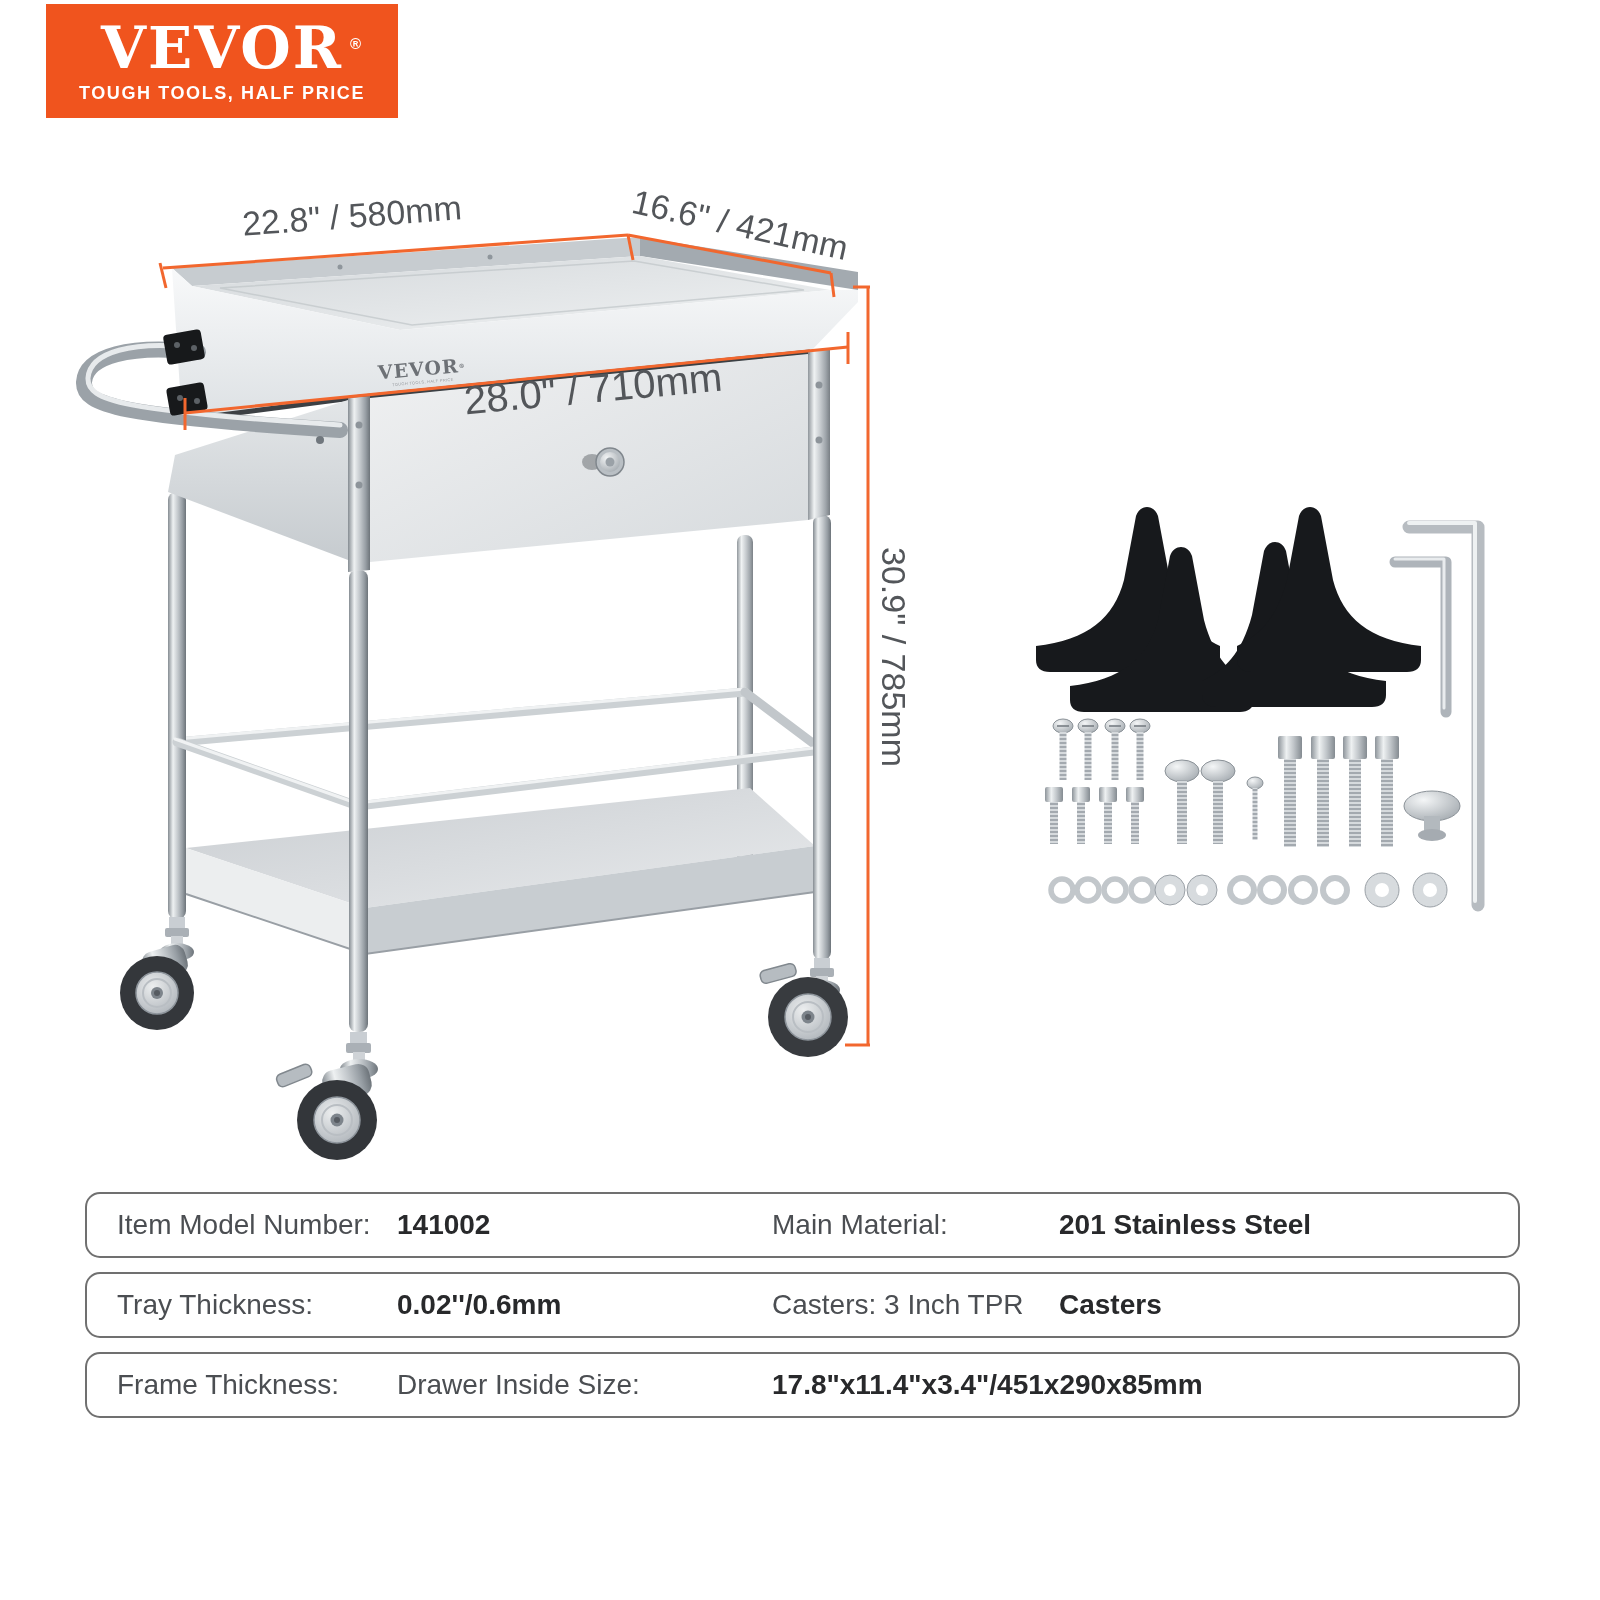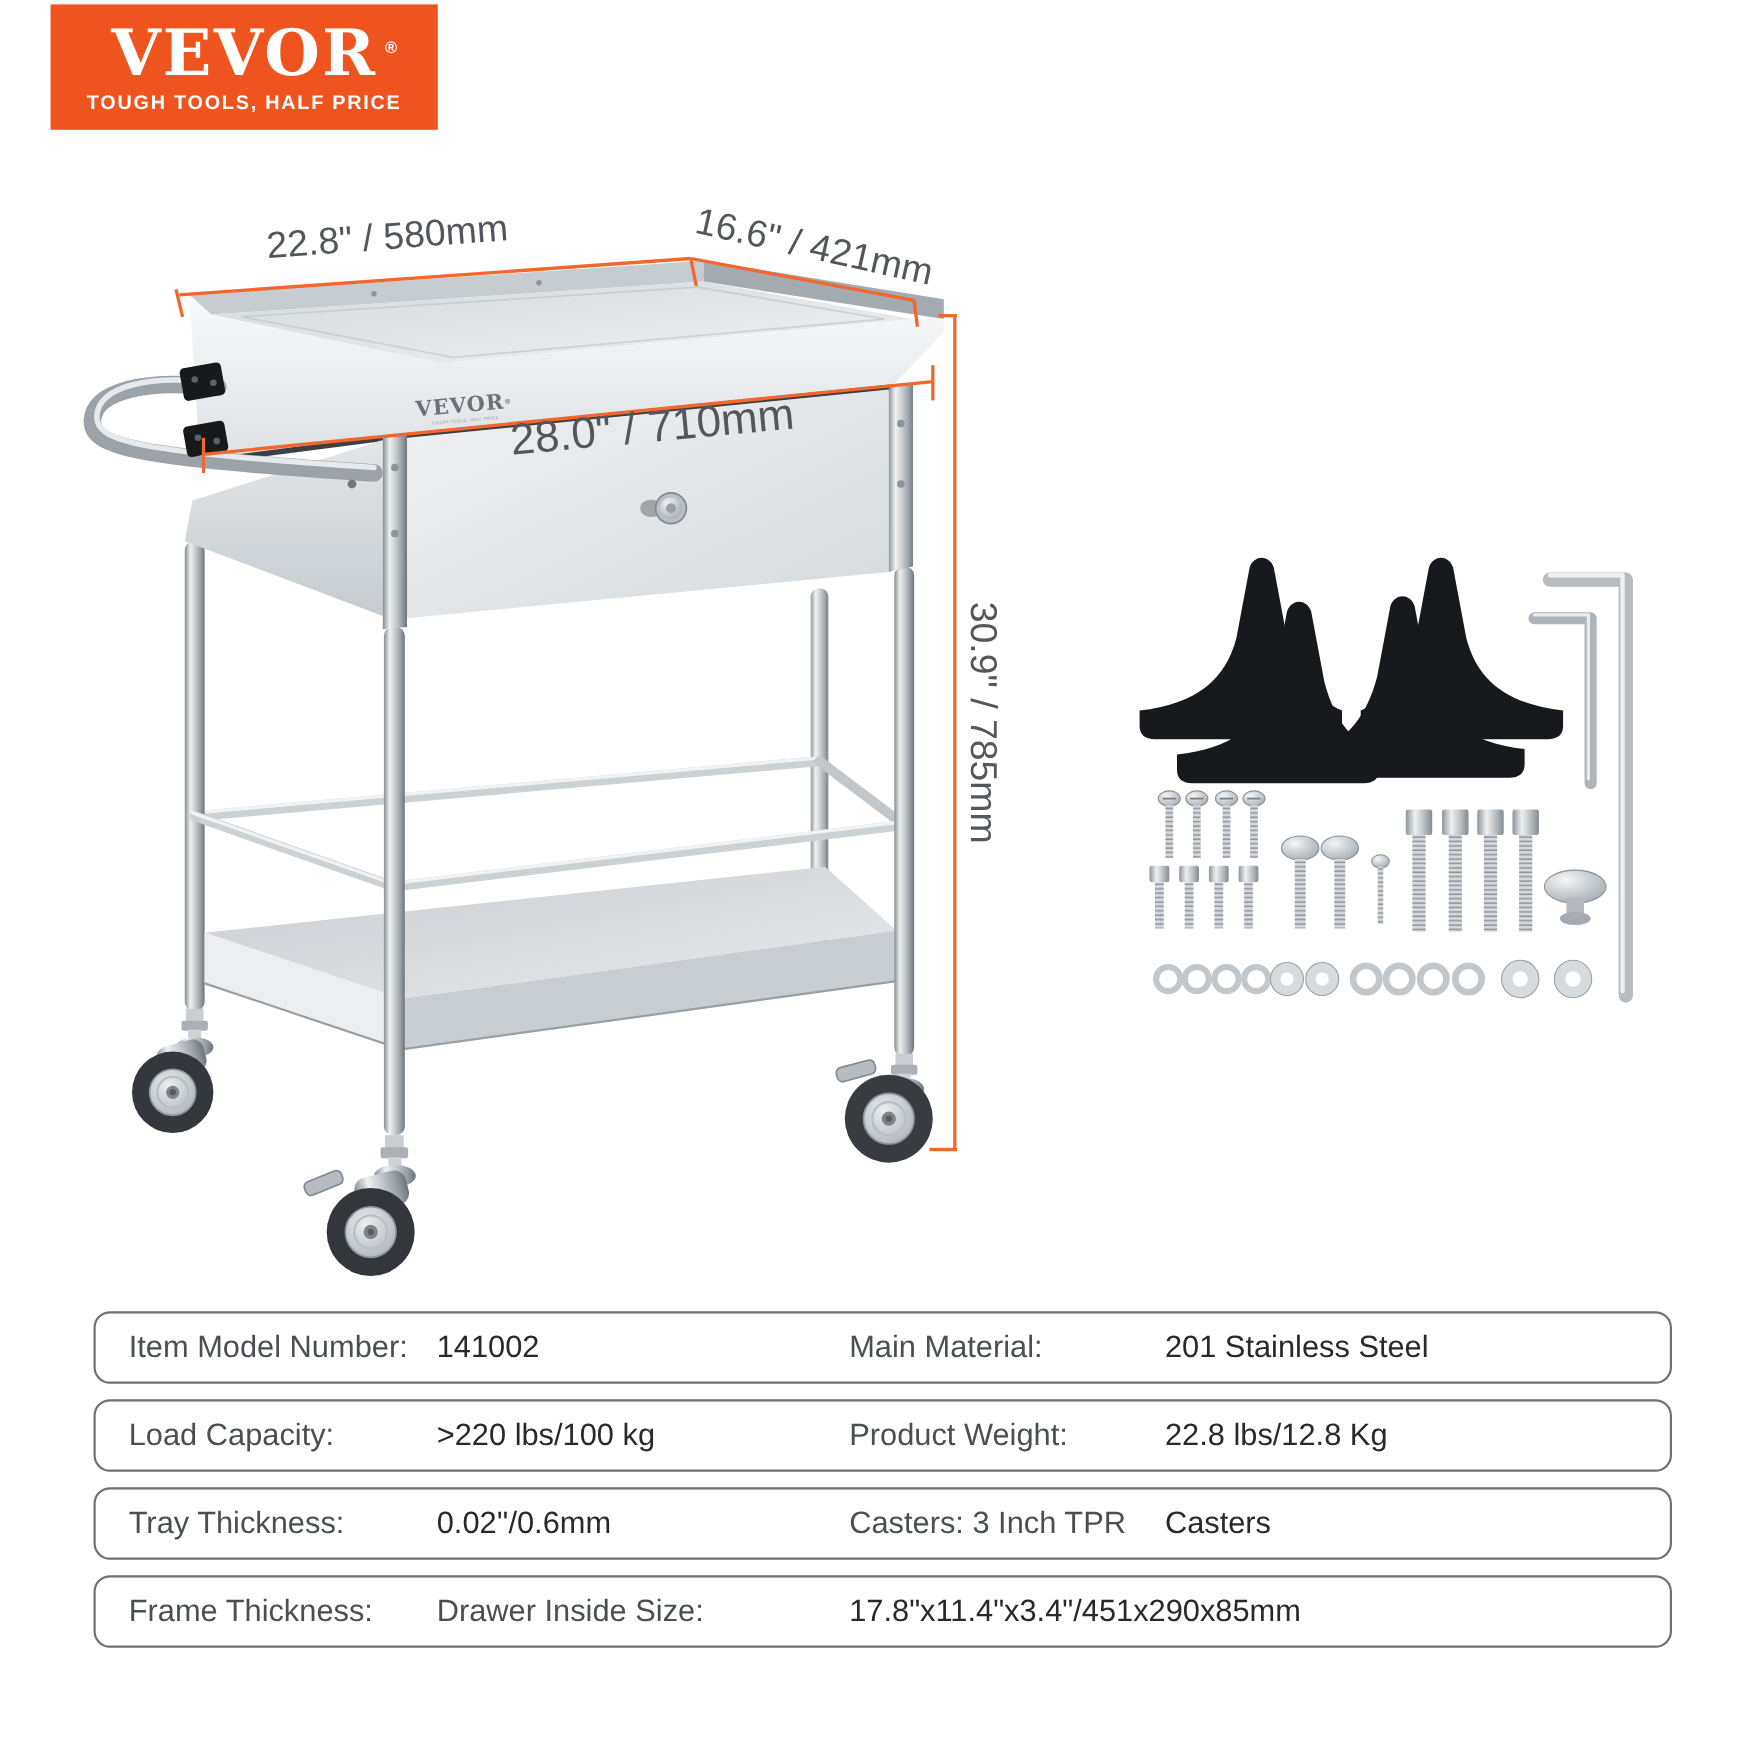--- a/index.html
+++ b/index.html
@@ -28,21 +28,21 @@
   .wm-reg{font-size:6px;vertical-align:top;}
   .wm-tagline{font-size:4px;letter-spacing:.3px;color:#9a9ea2;margin-top:1px;}
 
   
   .spec-table{position:absolute;left:85px;top:1192px;width:1435px;}
   .spec-row{box-sizing:border-box;width:100%;height:66px;margin-bottom:14px;background:#fff;
             border:2px solid #707070;border-radius:15px;
             display:grid;grid-template-columns:280px 375px 287px 1fr;align-items:center;
             padding-left:30px;}
   .spec-label{font-size:28px;color:#4b4e52;white-space:nowrap;}
-  .spec-value{font-size:28px;font-weight:normal;color:#28292b;white-space:nowrap;}
+  .spec-value{font-size:28px;font-weight:bold;color:#28292b;white-space:nowrap;}
 </style>
 </head>
 <body>
 
 <div class="canvas">
 
   <div class="logo">
     <div class="logo-word">
       <span>VEVOR</span>
       <span class="logo-reg">®</span>
@@ -364,26 +364,20 @@
         </g>
     </g>
   </svg>
 
   <div class="spec-table">
     <div class="spec-row">
       <span class="spec-label">Item Model Number:</span>
       <span class="spec-value">141002</span>
       <span class="spec-label">Main Material:</span>
       <span class="spec-value">201 Stainless Steel</span>
-    </div>
-    <div class="spec-row">
-      <span class="spec-label">Load Capacity:</span>
-      <span class="spec-value">&gt;220 lbs/100 kg</span>
-      <span class="spec-label">Product Weight:</span>
-      <span class="spec-value">22.8 lbs/12.8 Kg</span>
     </div>
     <div class="spec-row">
       <span class="spec-label">Tray Thickness:</span>
       <span class="spec-value">0.02''/0.6mm</span>
       <span class="spec-label">Casters: 3 Inch TPR</span>
       <span class="spec-value">Casters</span>
     </div>
     <div class="spec-row">
       <span class="spec-label">Frame Thickness:</span>
       <span class="spec-label">Drawer Inside Size:</span>

